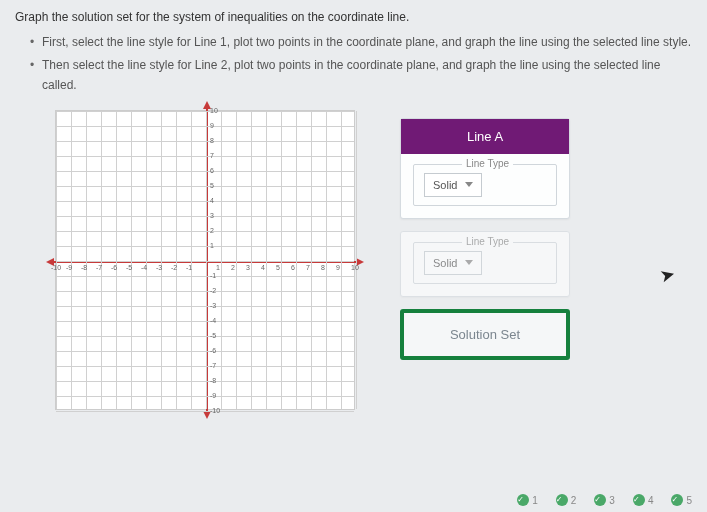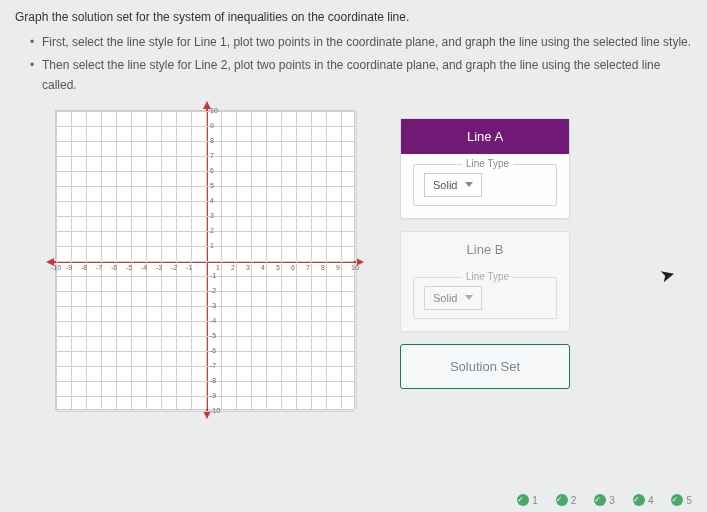--- a/index.html
+++ b/index.html
@@ -38,21 +38,21 @@
 .controls { flex: 0 0 170px; display: flex; flex-direction: column; gap: 12px; margin-top: 8px; }
 .panel { background: #fdfefe; border: 1px solid #d5dbe0; border-radius: 3px; padding: 0; box-shadow: 0 1px 2px rgba(0,0,0,0.05); }
 .panel.active .panel-head { background: #701a75; color: #fff; }
 .panel-head { padding: 10px 0; text-align: center; font-size: 13px; cursor: pointer; color: #555; }
 .panel-body { padding: 10px 12px 12px; }
 .fieldset { border: 1px solid #d0d6db; border-radius: 2px; padding: 8px 10px; position: relative; }
 .fieldset .legend { position: absolute; top: -7px; left: 8px; background: #fdfefe; padding: 0 4px; font-size: 10px; color: #888; margin-left: 40px; }
 .select-fake { display: inline-flex; align-items: center; border: 1px solid #c5cbd0; padding: 5px 8px; font-size: 11px; color: #555; cursor: pointer; background: #fff; min-width: 58px; justify-content: space-between; gap: 8px; }
 .caret { width: 0; height: 0; border-left: 4px solid transparent; border-right: 4px solid transparent; border-top: 5px solid #888; }
 .panel.inactive { opacity: 0.65; }
-.solution-panel { background: #f5f7f8; border: 1px solid #15803d; padding: 14px 0; text-align: center; font-size: 13px; color: #7b868f; cursor: pointer; border-radius: 3px; }
+.solution-panel { background: #f5f7f8; border: 4px solid #15803d; padding: 14px 0; text-align: center; font-size: 13px; color: #7b868f; cursor: pointer; border-radius: 3px; }
 .cursor { position: absolute; right: 32px; top: 264px; font-size: 18px; color: #222; transform: rotate(-15deg); pointer-events:none; }
 .progress { position: absolute; bottom: 6px; right: 15px; display: flex; gap: 18px; font-size: 10px; color: #888; align-items: center; }
 .progress span { display: inline-flex; align-items: center; gap: 3px; }
 .check { display:inline-block; width: 12px; height: 12px; border-radius: 50%; background: #4aa868; color: #fff; font-size: 8px; line-height: 12px; text-align: center; }
 </style>
 </head>
 <body>
 
 <div class="instructions">
   <div class="title">Graph the solution set for the system of inequalities on the coordinate line.</div>
@@ -165,21 +165,20 @@
           <span class="legend">Line Type</span>
           <div class="select-fake">
             <span>Solid</span>
             <span class="caret"></span>
           </div>
         </div>
       </div>
     </div>
 
     <div class="panel inactive">
-      <div class="panel-head">Line B</div>
       <div class="panel-body">
         <div class="fieldset">
           <span class="legend">Line Type</span>
           <div class="select-fake">
             <span>Solid</span>
             <span class="caret"></span>
           </div>
         </div>
       </div>
     </div>

